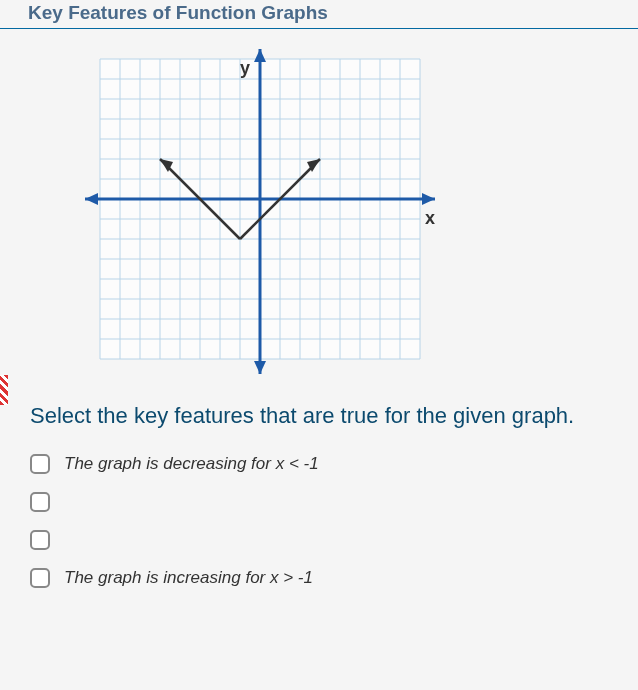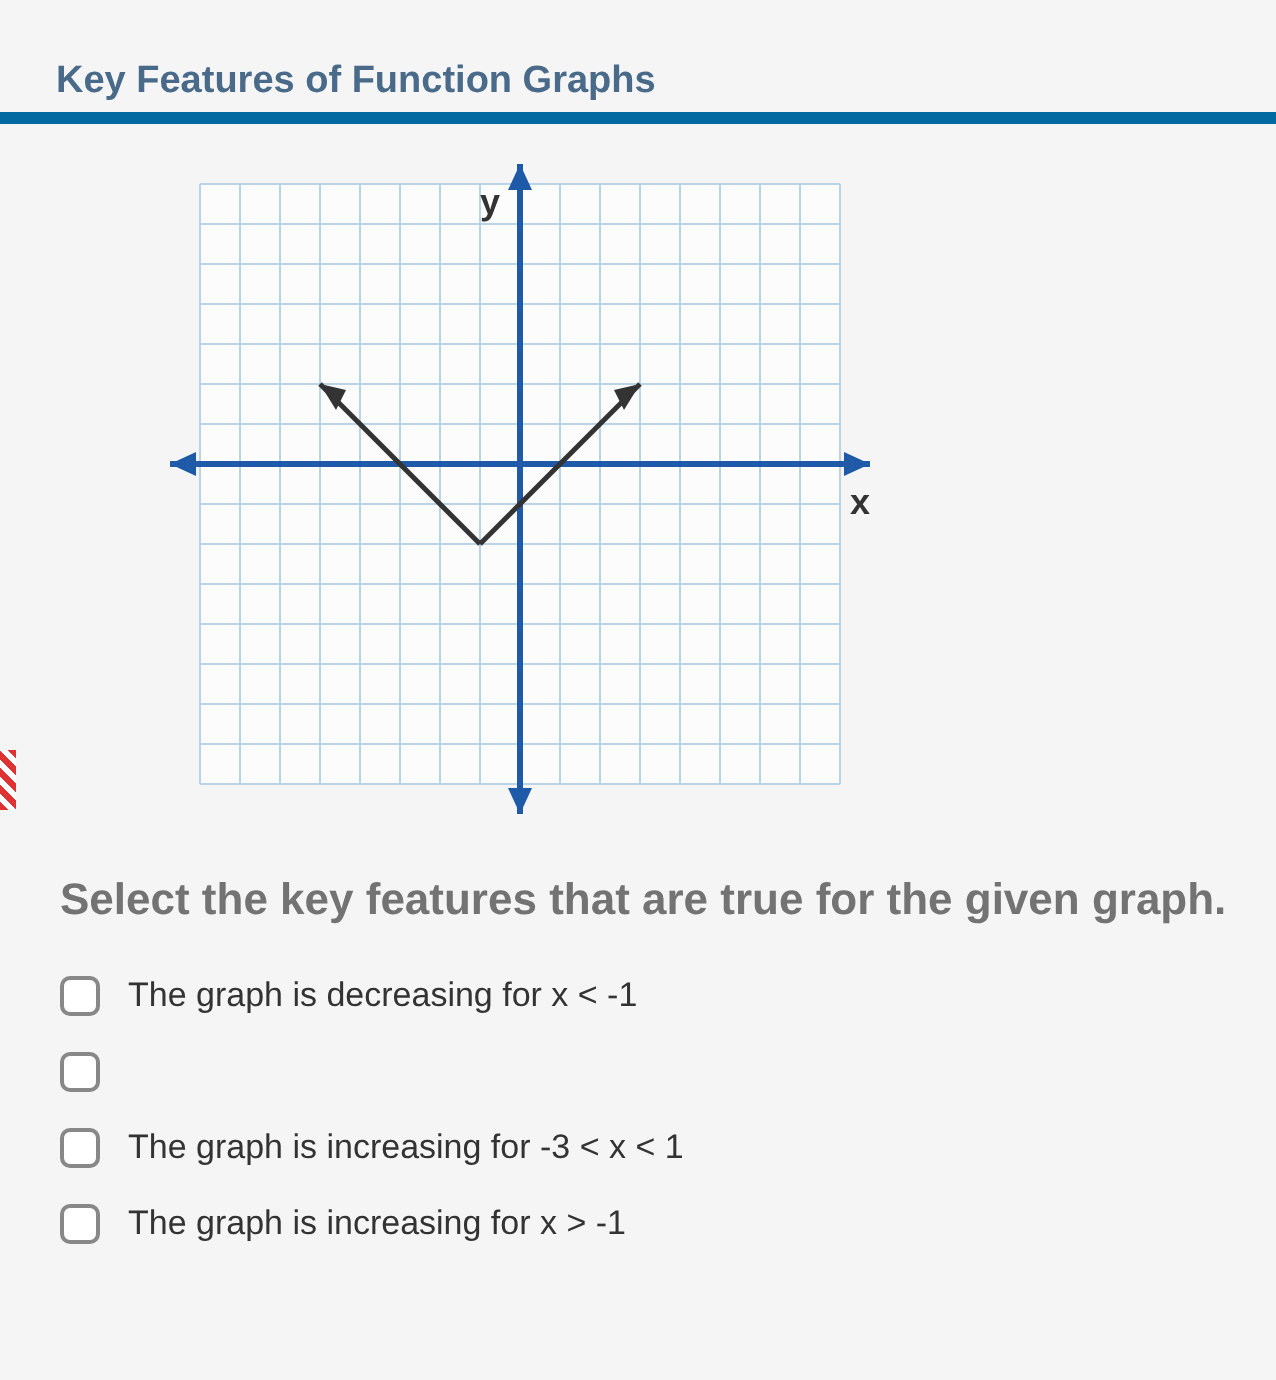--- a/index.html
+++ b/index.html
@@ -8,40 +8,40 @@
       background: #f5f5f5;
       width: 638px;
       height: 690px;
       overflow: hidden;
     }
     .header {
       color: #4a6a8a;
       font-size: 19px;
       font-weight: bold;
       padding: 2px 0 4px 28px;
-      border-bottom: 6px solid #0369a1;
+      border-bottom: 1px solid #0369a1;
       margin-bottom: 8px;
-      margin-top: 28px;
     }
     .content {
       padding: 0 20px 0 30px;
     }
     .graph-container {
       margin: 15px 0 20px 30px;
     }
     .question-text {
       font-size: 22px;
-      color: #737373;
+      color: #0c4a6e;
       margin: 20px 0 25px 0;
-      font-weight: bold;
+      font-weight: normal;
     }
     .option {
       display: flex;
       align-items: center;
       margin: 18px 0;
+      font-style: italic;
     }
     .checkbox {
       width: 20px;
       height: 20px;
       border: 2px solid #888;
       border-radius: 5px;
       margin-right: 14px;
       flex-shrink: 0;
       cursor: pointer;
       background: #fff;
@@ -140,20 +140,19 @@
 
   <div class="option">
     <div class="checkbox"></div>
     <div class="option-text">The graph is decreasing for x &lt; -1</div>
   </div>
   <div class="option">
     <div class="checkbox"></div>
   </div>
   <div class="option">
     <div class="checkbox"></div>
-    <div class="option-text">The graph is increasing for -3 &lt; x &lt; 1</div>
   </div>
   <div class="option">
     <div class="checkbox"></div>
     <div class="option-text">The graph is increasing for x &gt; -1</div>
   </div>
 
 </div>
 
 </body></html>

